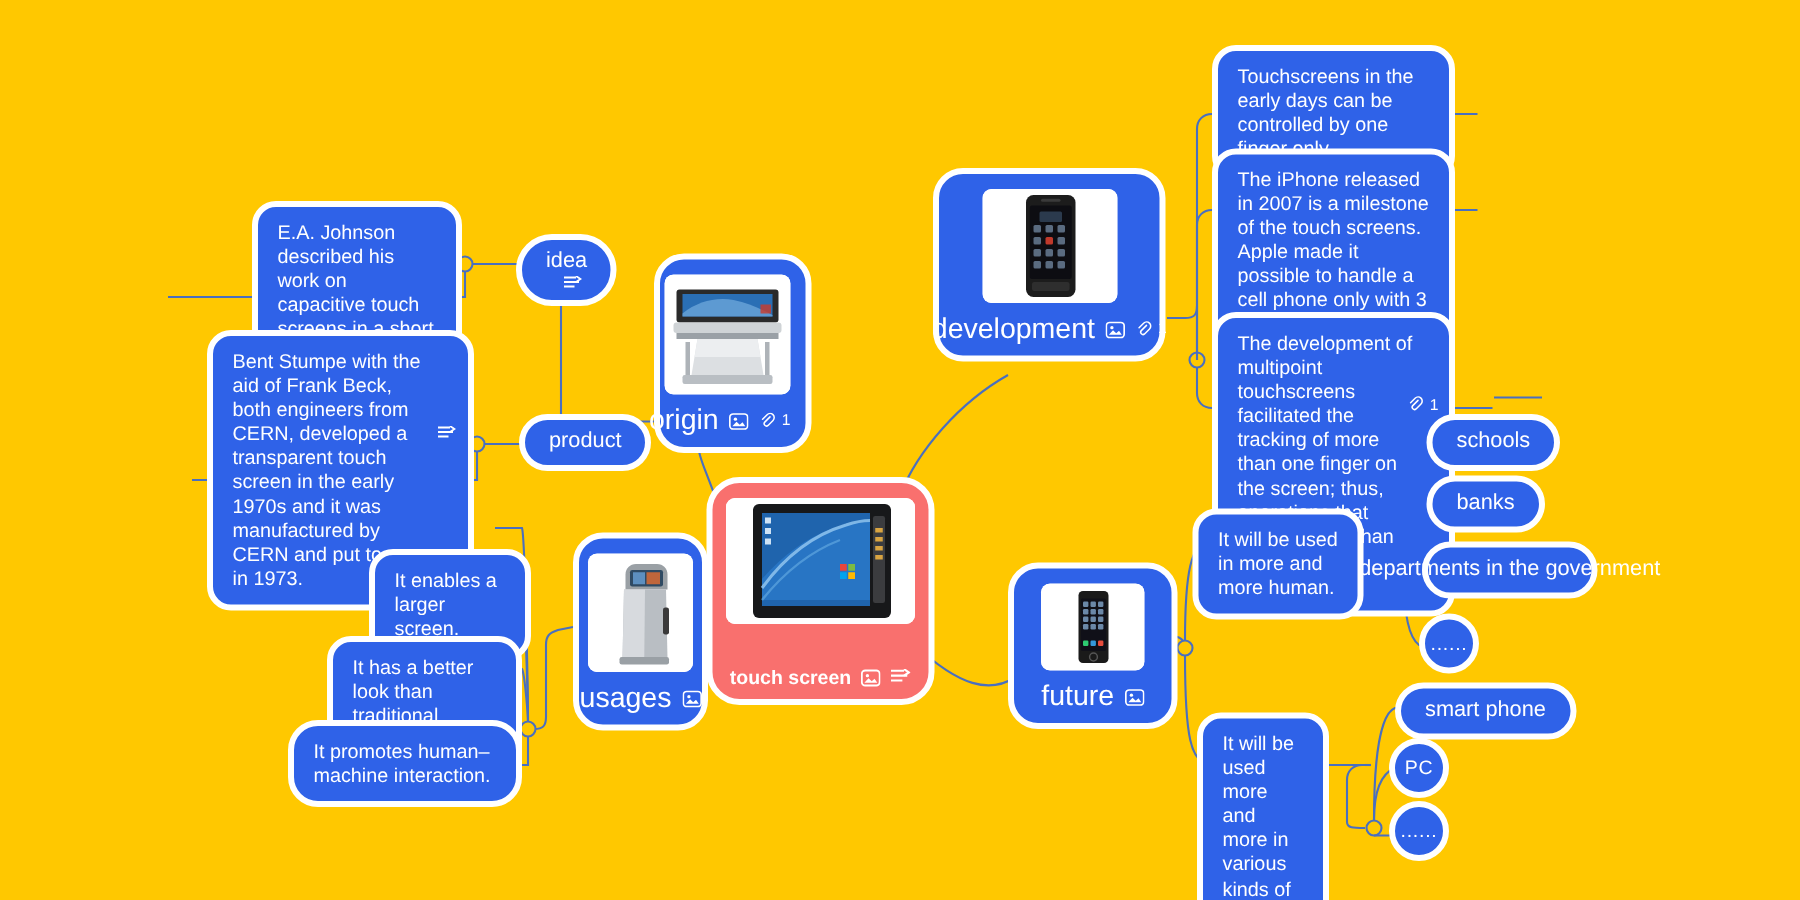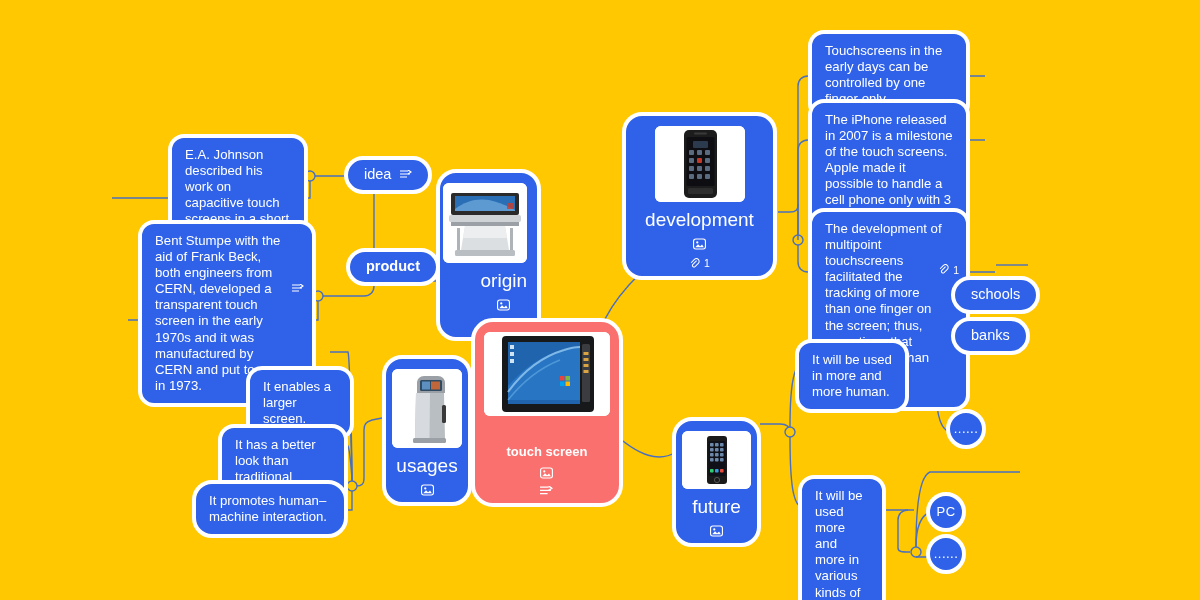--- a/index.html
+++ b/index.html
@@ -28,20 +28,21 @@
   }
   .node .lbl{display:block;}
 
   
   .pill{
     border-radius:999px;
     padding:6px 16px;
     font-size:14.5px;
     justify-content:space-between;
     white-space:nowrap;
+    flex-direction:column;
   }
   .dots{
     border-radius:999px;
     width:40px;height:40px;
     padding:0;
     justify-content:center;
     font-size:13px;
     letter-spacing:.5px;
   }
 
@@ -66,21 +67,20 @@
     border-radius:6px;
     display:block;
     overflow:hidden;
     position:relative;
   }
   .card .caption{
     display:flex;align-items:center;gap:7px;
     margin-top:6px;
     font-size:19px;
     white-space:nowrap;
-    flex-direction:column;
   }
   .card.center{
     background:#F9706E;
     border-radius:22px;
   }
   .card.center .caption{font-weight:bold;font-size:13px;margin-top:28px;}
 
   
   .ic{display:inline-block;vertical-align:middle;line-height:0;}
   .ic svg{display:block;}
@@ -210,37 +210,43 @@
   <div class="node pill" style="left:344px;top:156px;">
     <span class="lbl">idea</span>
     <span class="ic" style="margin-left:9px;">
       <svg width="12" height="10" viewBox="0 0 12 10">
           <path d="M0 1h8M0 4h10M0 7h7" stroke="#ffffff" stroke-width="1.2" fill="none"></path>
           <path d="M8 0l3 2-3 2" stroke="#ffffff" stroke-width="1.2" fill="none"></path>
         </svg>
     </span>
   </div>
 
-  <div class="node pill" style="left:346px;top:248px;font-weight:bold;">
+  <div class="node pill" style="left:346px;top:276px;">
     <span class="lbl">product</span>
   </div>
 
   <div class="node pill" style="left:951px;top:317px;">
     <span class="lbl">banks</span>
   </div>
 
   <div class="node pill" style="left:951px;top:276px;">
     <span class="lbl">schools</span>
   </div>
 
+  <div class="node pill" style="left:948px;top:361px;width:117px;border-radius:22px;">
+    <span class="lbl">departments in the government</span>
+  </div>
 
   <div class="node dots" style="left:946px;top:409px;">
     <span class="lbl">......</span>
   </div>
 
+  <div class="node pill" style="left:930px;top:455px;">
+    <span class="lbl">smart phone</span>
+  </div>
 
   <div class="node dots" style="left:926px;top:492px;">
     <span class="lbl">PC</span>
   </div>
 
   <div class="node dots" style="left:926px;top:534px;">
     <span class="lbl">......</span>
   </div>
 
   <div class="node card" style="left:436px;top:169px;width:105px;align-items:flex-end;">
@@ -344,21 +350,21 @@
       <span class="ic">
         <svg width="13" height="12" viewBox="0 0 14 12">
             <rect x=".6" y=".6" width="12.8" height="10.8" rx="2.4" fill="none" stroke="#ffffff" stroke-width="1.2"></rect>
             <circle cx="4.6" cy="4.3" r="1.2" fill="#ffffff"></circle>
             <path d="M2.4 9.4l3-3.2 2.3 2.2 2-1.9 2 2.9z" fill="#ffffff"></path>
           </svg>
       </span>
     </span>
   </div>
 
-  <div class="node card" style="left:672px;top:375px;width:89px;margin-top:42px;">
+  <div class="node card" style="left:672px;top:375px;width:113px;">
     <span class="thumb" style="width:69px;height:58px;">
       <svg width="69" height="58" viewBox="0 0 69 58">
         <rect width="69" height="58" fill="#ffffff"></rect>
         <rect x="25" y="5" width="20" height="48" rx="3" fill="#1a1a1a"></rect>
         <rect x="26.6" y="10" width="16.8" height="35" rx="1" fill="#101018"></rect>
         <g fill="#6b88a8">
           <rect x="28" y="12" width="3.6" height="3.6" rx=".8"></rect>
           <rect x="33" y="12" width="3.6" height="3.6" rx=".8"></rect>
           <rect x="38" y="12" width="3.6" height="3.6" rx=".8"></rect>
           <rect x="28" y="17" width="3.6" height="3.6" rx=".8"></rect>

